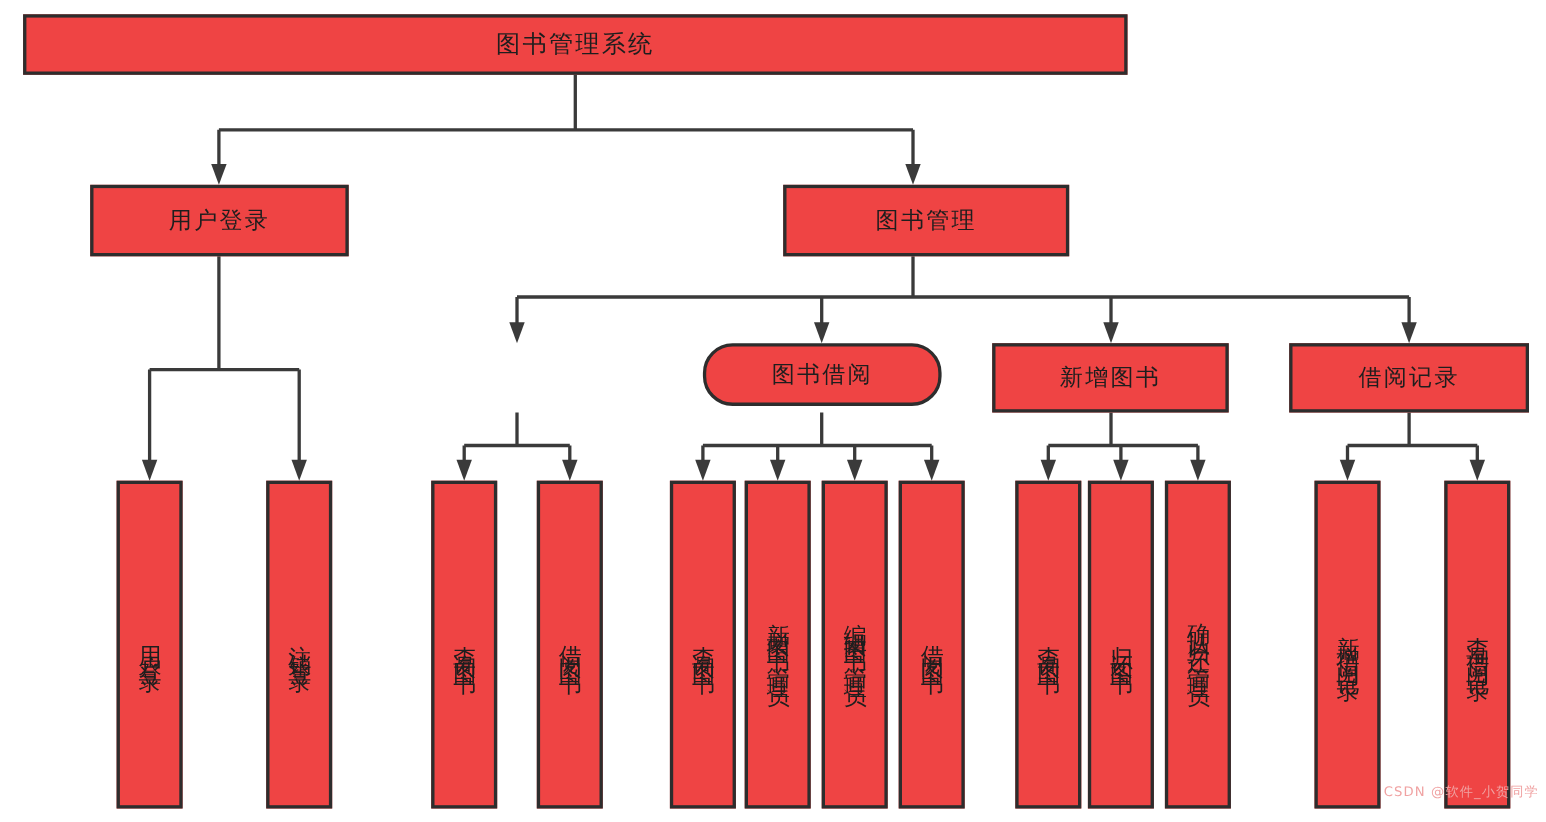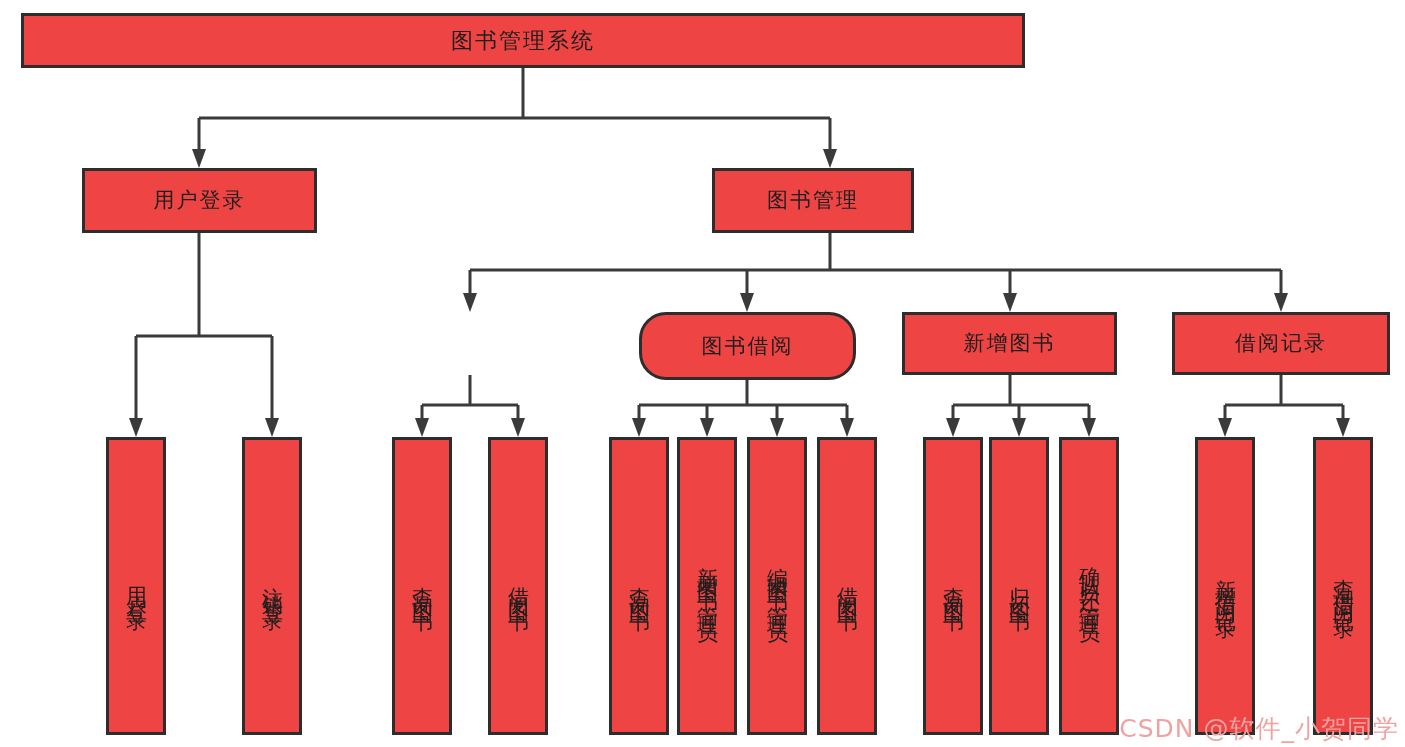--- a/index.html
+++ b/index.html
@@ -36,21 +36,21 @@
   .leaf{
     writing-mode:vertical-rl;
     text-orientation:mixed;
     font-size:21px;
     letter-spacing:8px;
     line-height:1;
   }
   .watermark{
     position:absolute;
     top:712px;right:6px;
-    font-size:25px;
+    font-size:12px;
     letter-spacing:1px;
     color:var(--watermark);
     z-index:5;
     white-space:nowrap;
     text-align:center;
   }
 </style>
 </head>
 <body>
 
@@ -88,23 +88,23 @@
     <polygon class="ah" points="1082,418 1096,418 1089,437"></polygon>
 
     <path class="ln" d="M1281,375 V405 M1225,405 H1343 M1225,405 V421 M1343,405 V421"></path>
     <polygon class="ah" points="1218,418 1232,418 1225,437"></polygon>
     <polygon class="ah" points="1336,418 1350,418 1343,437"></polygon>
   </svg>
 
   <div class="box rootbox" style="left:21px;top:13px;width:1004px;height:55px;">图书管理系统</div>
 
   <div class="box hbox" style="left:82px;top:168px;width:235px;height:65px;">用户登录</div>
-  <div class="box hbox" style="left:712px;top:168px;width:202px;height:65px;">图书管理</div>
+  <div class="box hbox" style="left:712px;top:168px;width:260px;height:65px;">图书管理</div>
 
-  <div class="box hbox" style="left:639px;top:312px;width:217px;height:68px;border-radius:27px;">图书借阅</div>
+  <div class="box hbox" style="left:639px;top:312px;width:217px;height:57px;border-radius:27px;">图书借阅</div>
   <div class="box hbox" style="left:902px;top:312px;width:215px;height:63px;">新增图书</div>
   <div class="box hbox" style="left:1172px;top:312px;width:218px;height:63px;">借阅记录</div>
 
   <div class="box leaf" style="left:106px;top:437px;width:60px;height:298px;">用户登录</div>
   <div class="box leaf" style="left:242px;top:437px;width:60px;height:298px;">注销登录</div>
 
   <div class="box leaf" style="left:392px;top:437px;width:60px;height:298px;">查询图书</div>
   <div class="box leaf" style="left:488px;top:437px;width:60px;height:298px;">借阅图书</div>
 
   <div class="box leaf" style="left:609px;top:437px;width:60px;height:298px;">查询图书</div>

